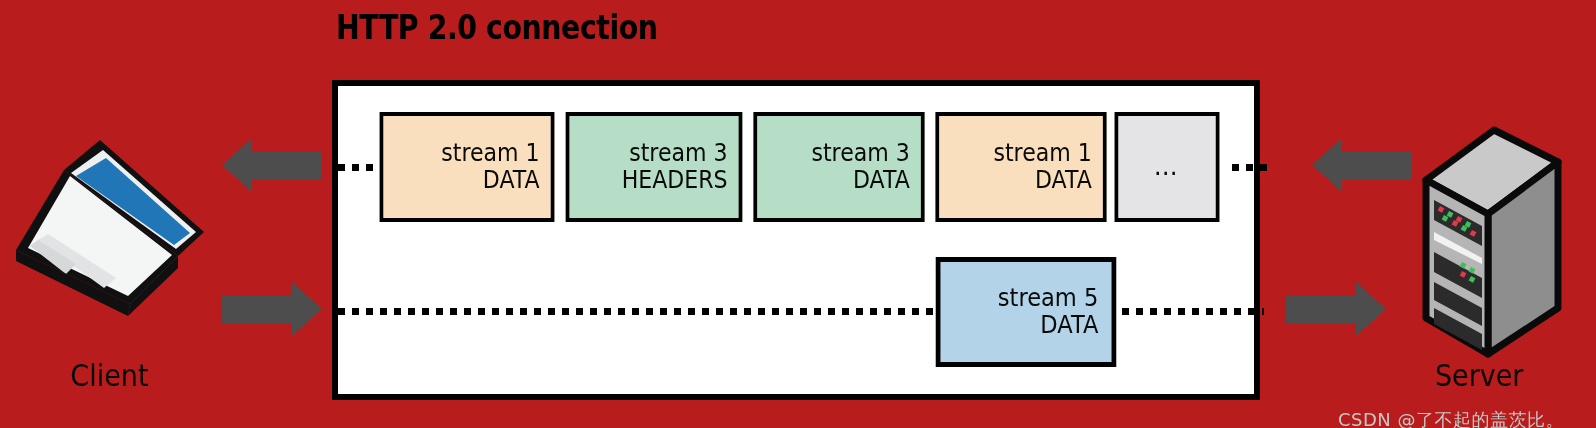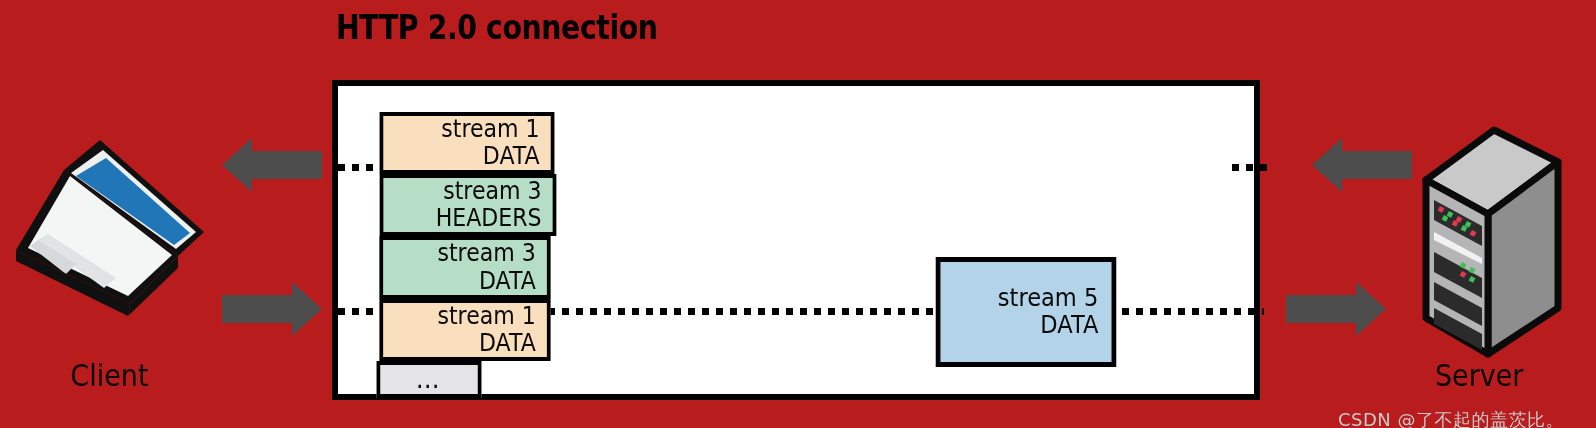--- a/index.html
+++ b/index.html
@@ -43,24 +43,23 @@
     border: 6px solid #000000;
     box-sizing: border-box;
     background: #ffffff;
   }
 
   
   #frame-row {
     position: absolute;
     left: 372px;
     top: 112px;
-    height: 78px;
+    height: 110px;
     display: flex;
     align-items: stretch;
-    flex-direction: column;
   }
   .frame-box {
     border: 4px solid #000000;
     box-sizing: border-box;
     margin-right: -4px;
     position: relative;
     display: flex;
     flex-direction: column;
     justify-content: center;
     align-items: flex-end;

